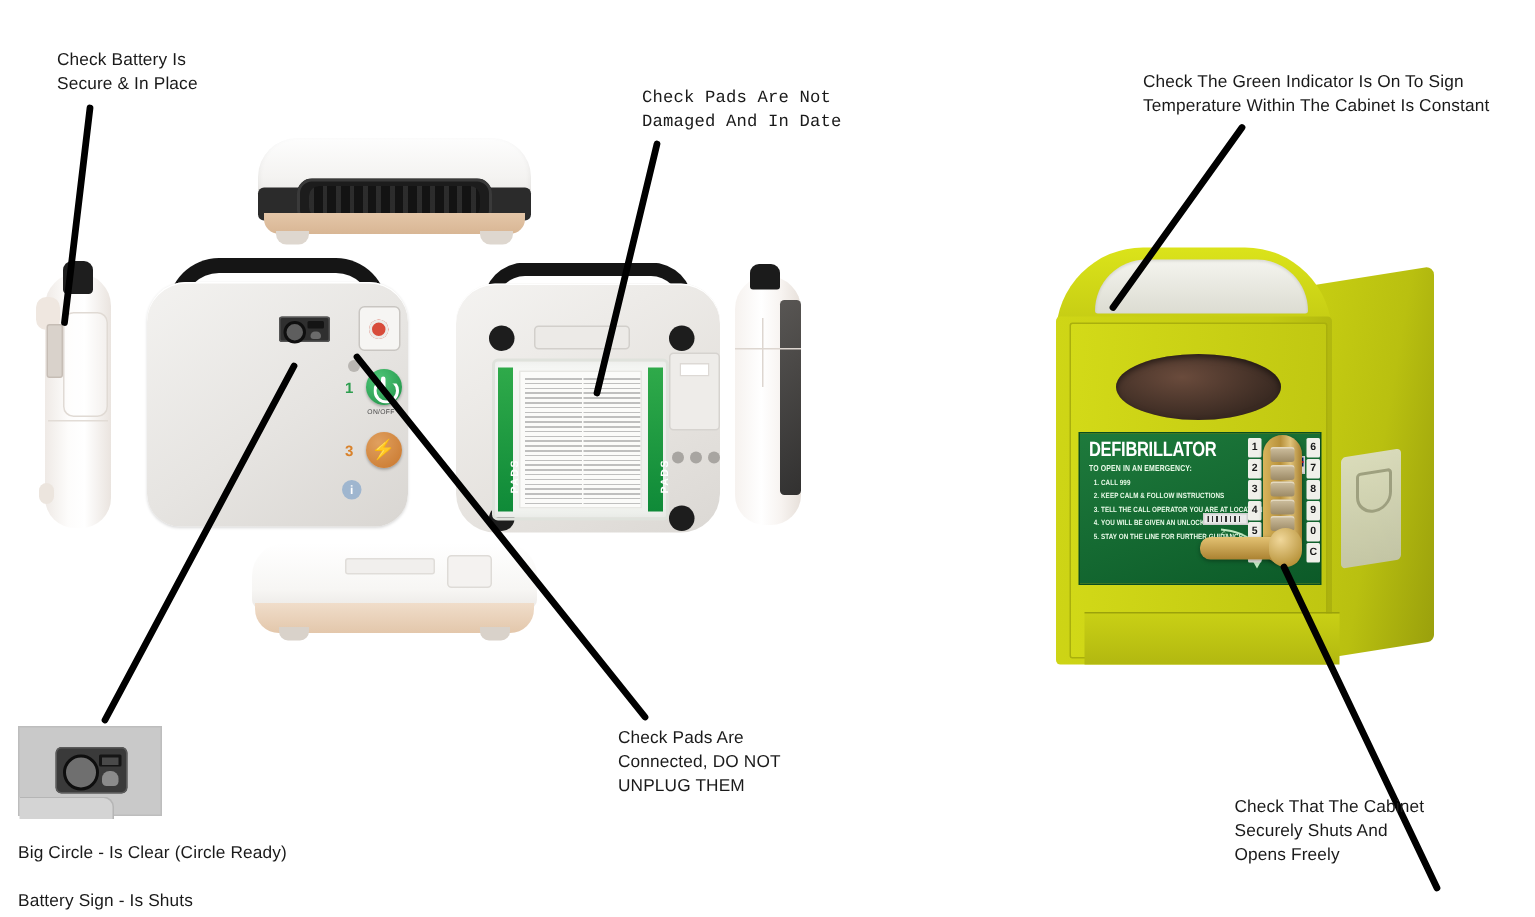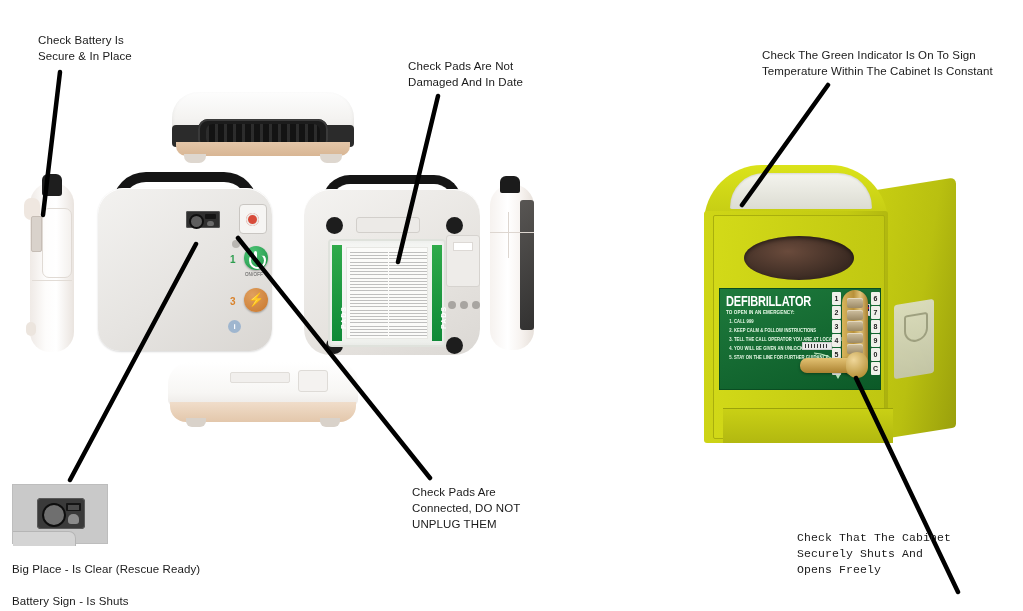--- a/index.html
+++ b/index.html
@@ -613,30 +613,30 @@
       <line x1="438" y1="96" x2="398" y2="262" stroke-width="4.5"></line>
       <line x1="828" y1="85" x2="742" y2="205" stroke-width="4.5"></line>
       <line x1="430" y1="478" x2="238" y2="238" stroke-width="4.5"></line>
       <line x1="70" y1="480" x2="196" y2="244" stroke-width="4.5"></line>
       <line x1="958" y1="592" x2="856" y2="378" stroke-width="4.5"></line>
     </g>
   </svg>
 
   <div class="anno" style="left:38px;top:32px;">Check Battery Is
 Secure &amp; In Place</div>
-  <div class="anno" style="left:408px;top:58px;">Check Pads Are Not
+  <div class="anno" style="left:428px;top:58px;font-family:Liberation Mono, monospace;">Check Pads Are Not
 Damaged And In Date</div>
   <div class="anno" style="left:762px;top:47px;">Check The Green Indicator Is On To Sign
 Temperature Within The Cabinet Is Constant</div>
   <div class="anno" style="left:412px;top:484px;">Check Pads Are
 Connected, DO NOT
 UNPLUG THEM</div>
-  <div class="anno" style="left:797px;top:530px;font-family:Liberation Mono, monospace;">Check That The Cabinet
+  <div class="anno" style="left:823px;top:530px;">Check That The Cabinet
 Securely Shuts And
 Opens Freely</div>
 
   <div class="anno" style="left:12px;top:545px;">
-    <div>Big Place - Is Clear (Rescue Ready)</div>
+    <div>Big Circle - Is Clear (Circle Ready)</div>
     <div>Battery Sign - Is Shuts</div>
     
   </div>
 
 </div>
 
 </body></html>

